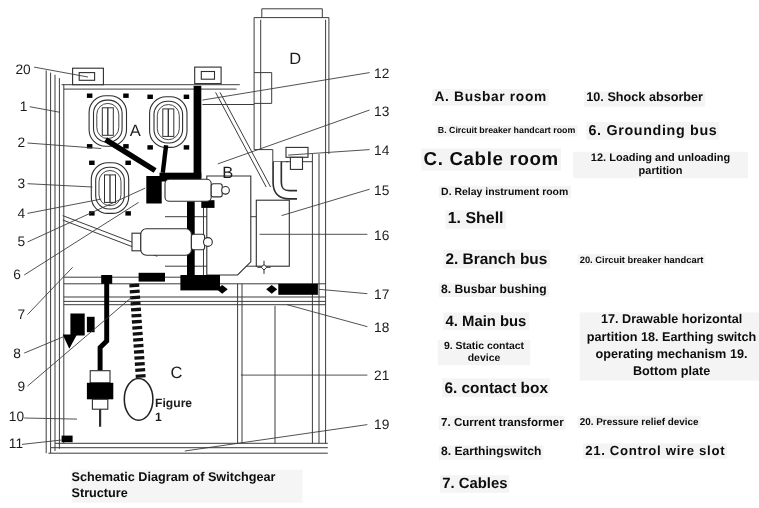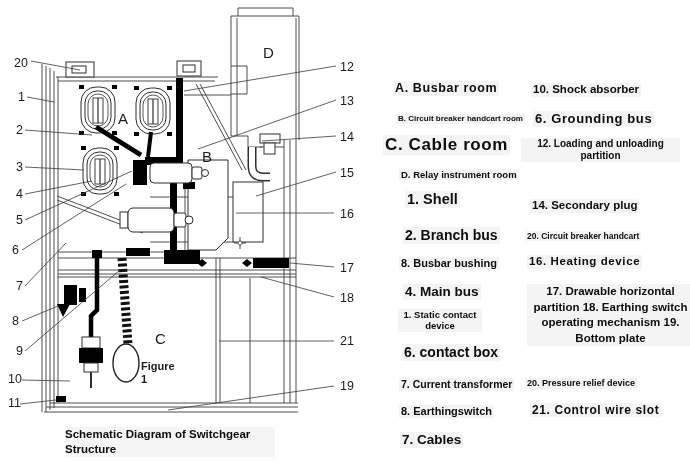--- a/index.html
+++ b/index.html
@@ -194,31 +194,29 @@
   <div class="legend-panel">
 
     <div class="li s125 ls" style="left:13px;top:36px">A. Busbar room</div>
     <div class="li s8" style="left:16px;top:69px">B. Circuit breaker handcart room</div>
     <div class="li s95" style="left:19px;top:124px">D. Relay instrument room</div>
     <div class="li s17 ls" style="left:3px;top:90px">C. Cable room</div>
     <div class="li s145" style="left:25px;top:146px">1. Shell</div>
     <div class="li s14" style="left:23px;top:182px">2. Branch bus</div>
     <div class="li s11" style="left:19px;top:212px">8. Busbar bushing</div>
     <div class="li s135" style="left:23px;top:239px">4. Main bus</div>
-    <div class="li s95 wrap" style="left:18px;top:264px;width:80px">1. Static contact device</div>
+    <div class="li s95 wrap" style="left:18px;top:264px;width:80px">9. Static contact device</div>
     <div class="li s14" style="left:22px;top:299px">6. contact box</div>
     <div class="li s105" style="left:19px;top:333px">7. Current transformer</div>
     <div class="li s11" style="left:19px;top:360px">8. Earthingswitch</div>
     <div class="li s135" style="left:20px;top:387px">7. Cables</div>
 
     <div class="li s115" style="left:151px;top:38px">10. Shock absorber</div>
     <div class="li s13 ls" style="left:153px;top:66px">6. Grounding bus</div>
     <div class="li s10 wrap" style="left:141px;top:93px;width:155px">12. Loading and unloading partition</div>
-    <div class="li s115" style="left:150px;top:154px">14. Secondary plug</div>
     <div class="li s85" style="left:145px;top:186px">20. Circuit breaker handcart</div>
-    <div class="li s115 ls" style="left:147px;top:210px">16. Heating device</div>
     <div class="li s115 wrap" style="left:147px;top:239px;width:163px;line-height:1.35">17. Drawable horizontal partition 18. Earthing switch operating mechanism 19. Bottom plate</div>
     <div class="li s9" style="left:145px;top:333px">20. Pressure relief device</div>
     <div class="li s12 ls" style="left:150px;top:358px">21. Control wire slot</div>
   </div>
 
   <div class="caption">Schematic Diagram of Switchgear Structure</div>
 </div>
 
 </body></html>

